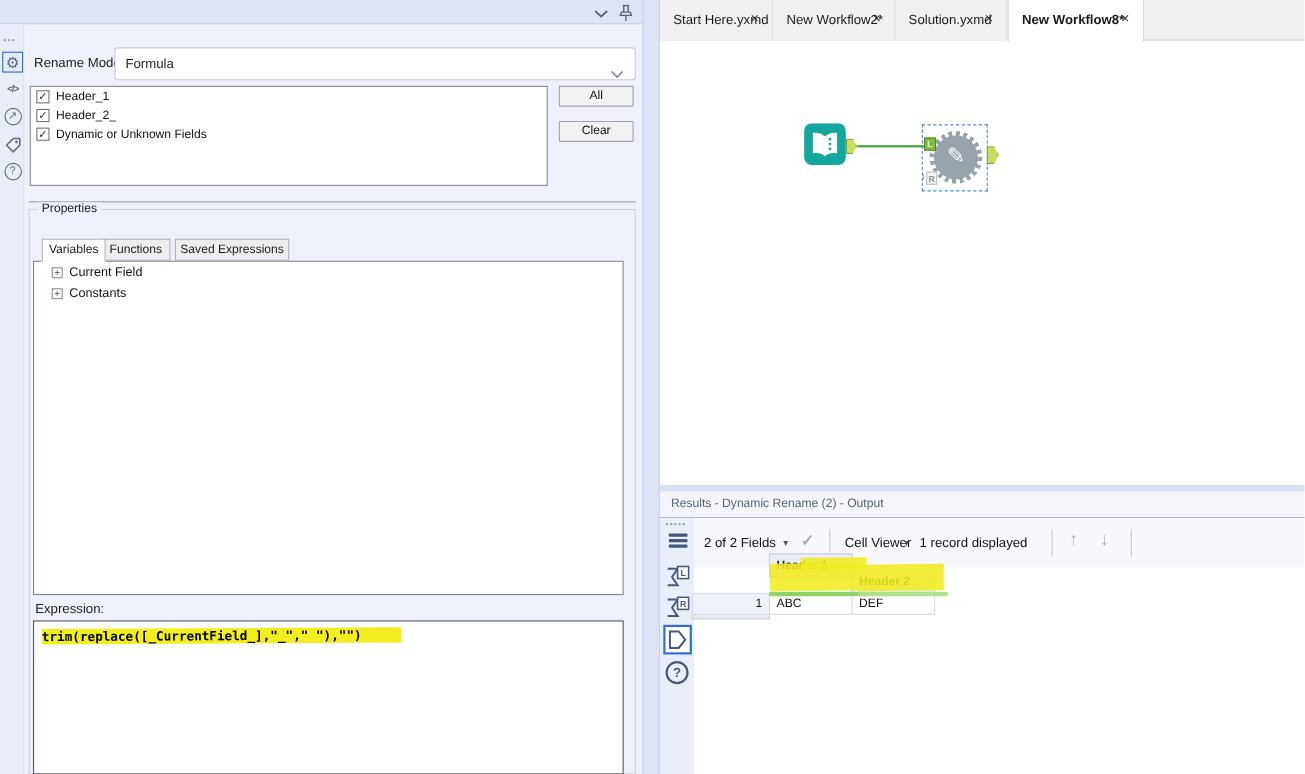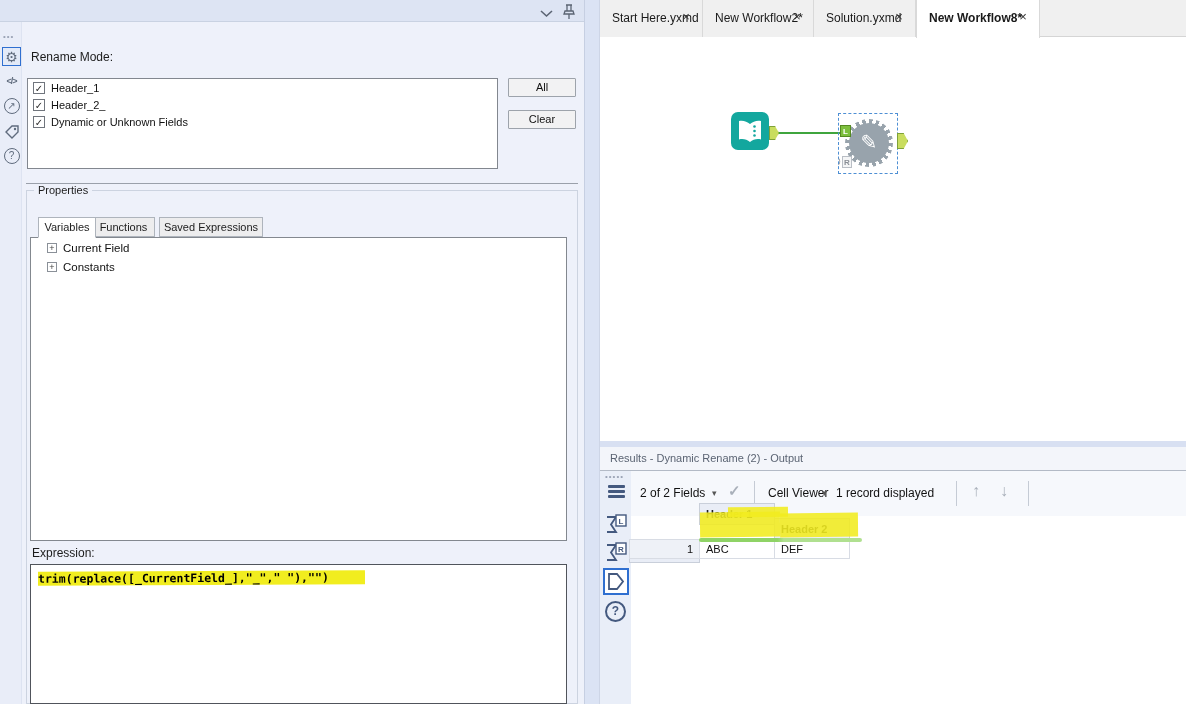--- a/index.html
+++ b/index.html
@@ -156,20 +156,28 @@
             <path d="M2,8 L8,2 H14 V8 L8,14 Z" fill="none" stroke="#5f6b7d" stroke-width="1.4"></path>
             <circle cx="11" cy="5" r="1.2" fill="#5f6b7d"></circle>
           </svg>
       </div>
       <div class="abs rail-ico" style="top:125px;">
         <div class="circle-ico" style="margin:1px auto 0;">?</div>
       </div>
     </div>
 
     <span id="rename-label" class="abs">Rename Mode:</span>
+    <div id="rename-select" class="abs">
+      <span id="rename-value" class="abs">Formula</span>
+      <span id="rename-caret" class="abs">
+        <svg width="12" height="8" viewBox="0 0 12 8">
+            <polyline points="1,1 6,6 11,1" fill="none" stroke="#7a8699" stroke-width="1.5"></polyline>
+          </svg>
+      </span>
+    </div>
 
     <div id="field-list" class="abs">
       <div class="field-row">
         <span class="cbx">✓</span>
         <span class="field-label">Header_1</span>
       </div>
       <div class="field-row">
         <span class="cbx">✓</span>
         <span class="field-label">Header_2_</span>
       </div>

